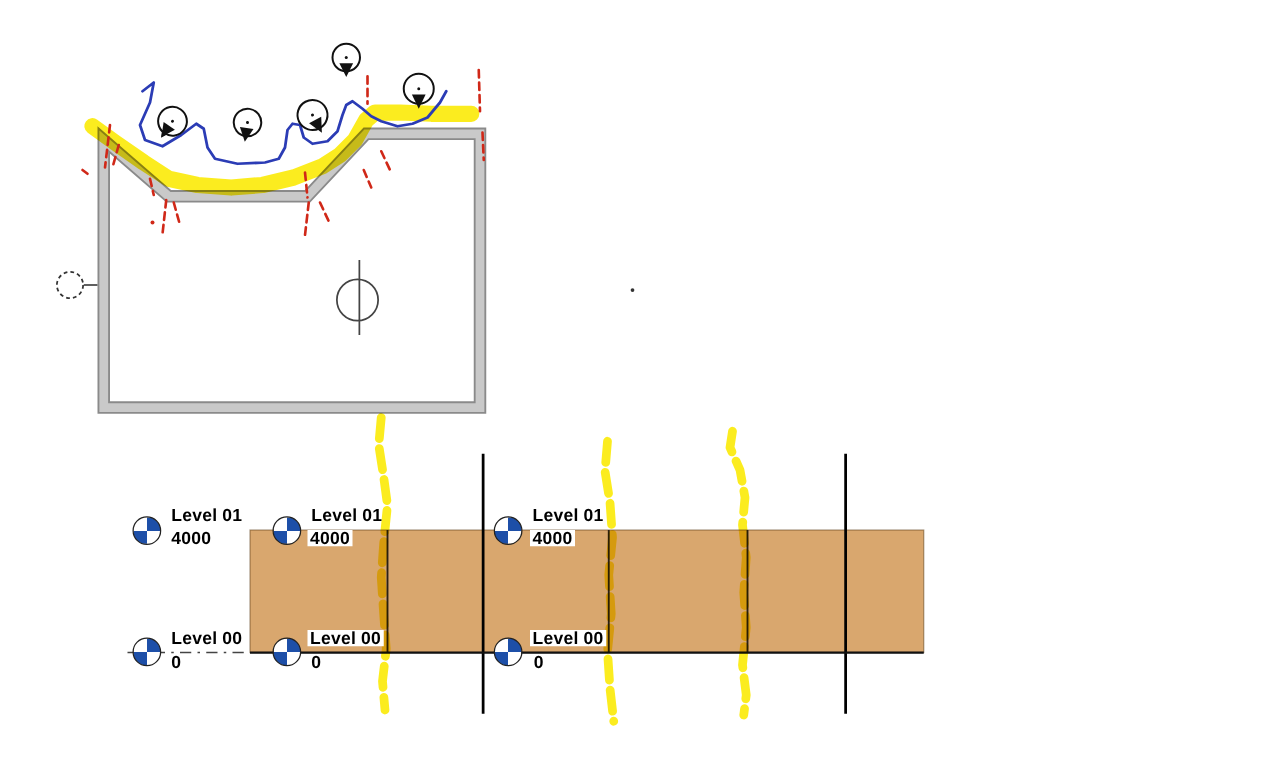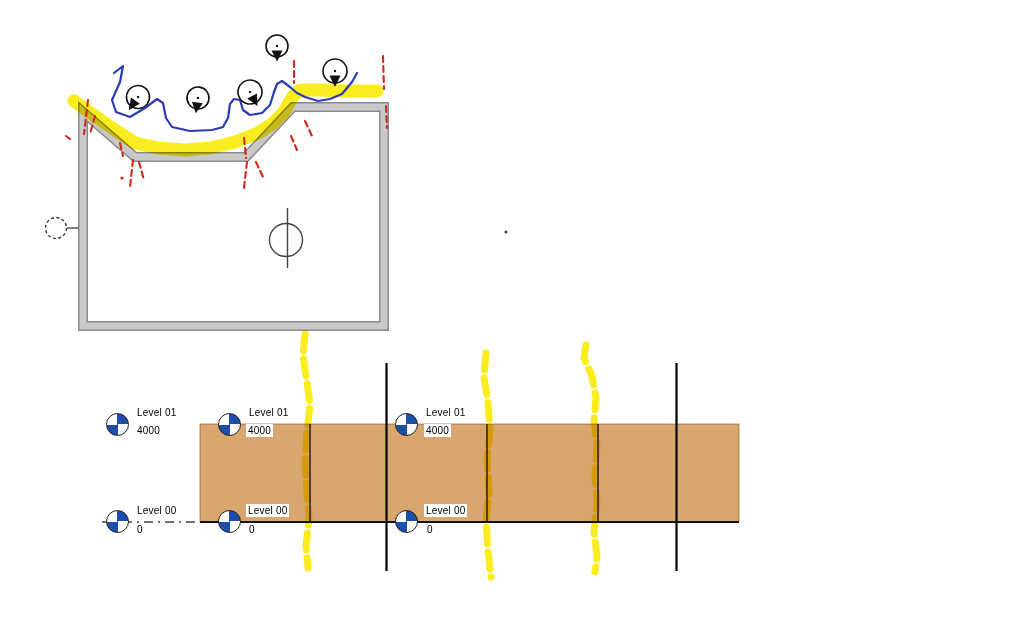--- a/index.html
+++ b/index.html
@@ -35,21 +35,21 @@
   .tanrect{fill:var(--elevation-tan,#d9a76e);stroke:rgba(90,60,20,.5);stroke-width:1;}
 
   
   .level-head{
     position:absolute;width:23px;height:23px;border-radius:50%;
     border:1.6px solid #222;box-sizing:border-box;
     background:conic-gradient(var(--level-head-blue,#1d4fa8) 0 90deg,#fff 90deg 180deg,
                var(--level-head-blue,#1d4fa8) 180deg 270deg,#fff 270deg 360deg);
   }
   .lvl-text{
-    position:absolute;font-size:10px;font-weight:normal;color:#000;
+    position:absolute;font-size:14px;font-weight:bold;color:#000;
     line-height:13px;white-space:nowrap;letter-spacing:.2px;
   }
   .boxed{background:#fff;padding:0 2px;}
 </style>
 </head>
 <body>
 
 <div id="stage">
 
   <svg id="drawing" width="1024" height="626" viewBox="0 0 1024 626">

